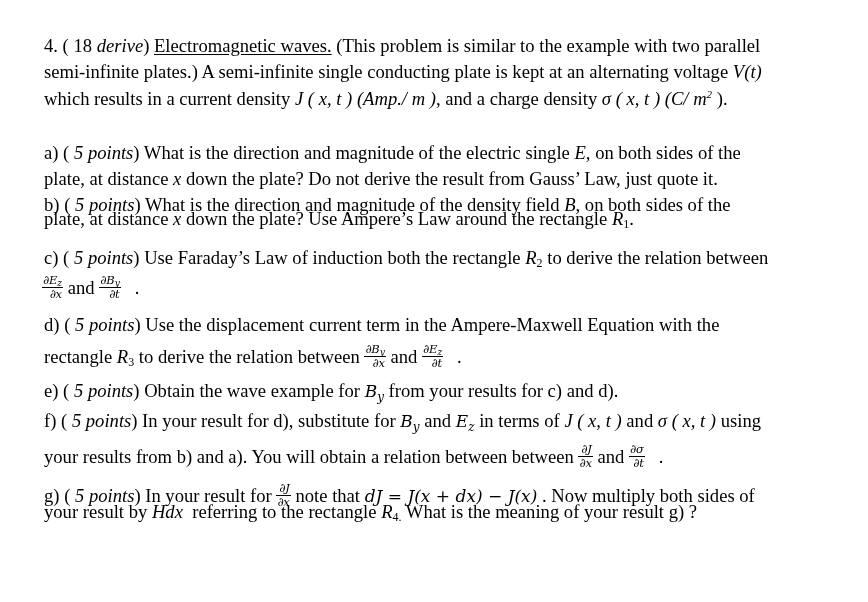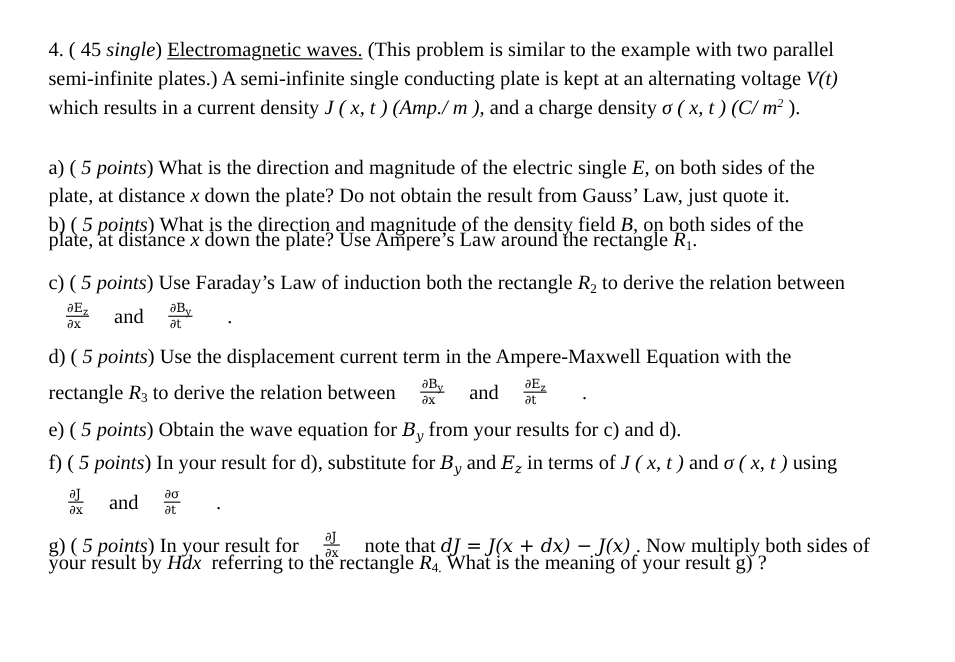--- a/index.html
+++ b/index.html
@@ -4,49 +4,49 @@
 <style>
   html, body { margin:0; padding:0; background:#ffffff; }
   body { width:868px; height:602px; position:relative; overflow:hidden;
          font-family:"Liberation Serif", "DejaVu Serif", serif; color:#000; }
   .page { position:absolute; left:44px; top:0; width:800px; font-size:18.6px; }
   .line { position:absolute; left:0; white-space:nowrap; line-height:22px; }
   i { font-style:italic; }
   u { text-decoration:underline; text-underline-offset:2px; }
   sub { font-size:12px; vertical-align:-3px; line-height:0; }
   sup { font-size:11px; vertical-align:7px; line-height:0; }
-  .frac { display:inline-block; vertical-align:middle; text-align:left;
-          font-family:"DejaVu Serif", serif; font-size:11.5px; line-height:13px;
-          margin:0 18px; position:relative; top:-2px; }
+  .frac { display:inline-block; vertical-align:middle; text-align:right;
+          font-family:"DejaVu Serif", serif; font-style:italic; font-size:11.5px; line-height:13px;
+          margin:0 0; position:relative; top:-2px; }
   .frac .num { display:block; border-bottom:1px solid #000; padding:0 1px; }
   .frac .den { display:block; padding:0 1px; }
   .frac sub { font-size:9px; vertical-align:-2px; }
   .math { font-family:"DejaVu Serif", serif; font-style:italic; font-size:17px; }
   .mathsub { font-size:12px; vertical-align:-4px; line-height:0; }
 </style>
 </head>
 <body>
 
 <div class="page">
 
   <div class="line" style="top:35px">
-    <span>4.</span> ( <span>45</span> <i>single</i>) <u>Electromagnetic waves.</u><span> (This problem is similar to the example with two parallel</span>
+    <span>4.</span> ( <span>18</span> <i>derive</i>) <u>Electromagnetic waves.</u><span> (This problem is similar to the example with two parallel</span>
   </div>
   <div class="line" style="top:61px">
     <span>semi-infinite plates.) A semi-infinite single conducting plate is kept at an alternating voltage </span><i>V(t)</i>
   </div>
   <div class="line" style="top:88px">
     <span>which results in a current density </span><i>J ( x, t )</i> <i>(Amp./ m )</i><span>, and a charge density </span><i>σ ( x, t )</i> <i><span>(C/ m</span><sup>2</sup></i><span> ).</span>
   </div>
 
   <div class="line" style="top:142px">
     <span>a) ( </span><i>5 points</i><span>) What is the direction and magnitude of the electric single </span><i>E</i><span>, on both sides of the</span>
   </div>
   <div class="line" style="top:168px">
-    <span>plate, at distance </span><i>x</i><span> down the plate? Do not obtain the result from Gauss’ Law, just quote it.</span>
+    <span>plate, at distance </span><i>x</i><span> down the plate? Do not derive the result from Gauss’ Law, just quote it.</span>
   </div>
 
   <div class="line" style="top:194px">
     <span>b) ( </span><i>5 points</i><span>) What is the direction and magnitude of the density field </span><i>B</i><span>, on both sides of the</span>
   </div>
   <div class="line" style="top:208px">
     <span>plate, at distance </span><i>x</i><span> down the plate? Use Ampere’s Law around the rectangle </span><i><span>R</span></i><sub>1</sub><span>.</span>
   </div>
 
   <div class="line" style="top:247px">
@@ -57,28 +57,28 @@
   </div>
 
   <div class="line" style="top:314px">
     <span>d) ( </span><i>5 points</i><span>) Use the displacement current term in the Ampere-Maxwell Equation with the</span>
   </div>
   <div class="line" style="top:345px">
     <span>rectangle </span><i>R</i><sub>3</sub><span> to derive the relation between </span><span class="frac"><span class="num"><span>∂B</span><sub>y</sub></span><span class="den">∂x</span></span><span> and </span><span class="frac"><span class="num"><span>∂E</span><sub>z</sub></span><span class="den">∂t</span></span><span style="white-space:pre">   .</span>
   </div>
 
   <div class="line" style="top:380px">
-    <span>e) ( </span><i>5 points</i><span>) Obtain the wave equation for </span><span class="math">B</span><span class="math mathsub">y</span><span> from your results for c) and d).</span>
+    <span>e) ( </span><i>5 points</i><span>) Obtain the wave example for </span><span class="math">B</span><span class="math mathsub">y</span><span> from your results for c) and d).</span>
   </div>
 
   <div class="line" style="top:410px">
     <span>f) ( </span><i>5 points</i><span>) In your result for d), substitute for </span><span class="math">B</span><span class="math mathsub">y</span><span> and </span><span class="math">E</span><span class="math mathsub">z</span><span> in terms of </span><i>J ( x, t )</i><span> and </span><i>σ ( x, t )</i><span> using</span>
   </div>
   <div class="line" style="top:445px">
-    <span class="frac"><span class="num">∂J</span><span class="den">∂x</span></span><span> and </span><span class="frac"><span class="num">∂σ</span><span class="den">∂t</span></span><span style="white-space:pre">   .</span>
+    <span>your results from b) and a). You will obtain a relation between between </span><span class="frac"><span class="num">∂J</span><span class="den">∂x</span></span><span> and </span><span class="frac"><span class="num">∂σ</span><span class="den">∂t</span></span><span style="white-space:pre">   .</span>
   </div>
 
   <div class="line" style="top:484px">
     <span>g) ( </span><i>5 points</i><span>) In your result for </span><span class="frac"><span class="num">∂J</span><span class="den">∂x</span></span><span> note that </span><span class="math">dJ = J(x + dx) − J(x)</span><span> . Now multiply both sides of</span>
   </div>
   <div class="line" style="top:501px">
     <span>your result by </span><i>Hdx</i><span style="white-space:pre">  referring to the rectangle </span><i>R</i><sub>4.</sub><span> What is the meaning of your result g) ?</span>
   </div>
 
 </div>

